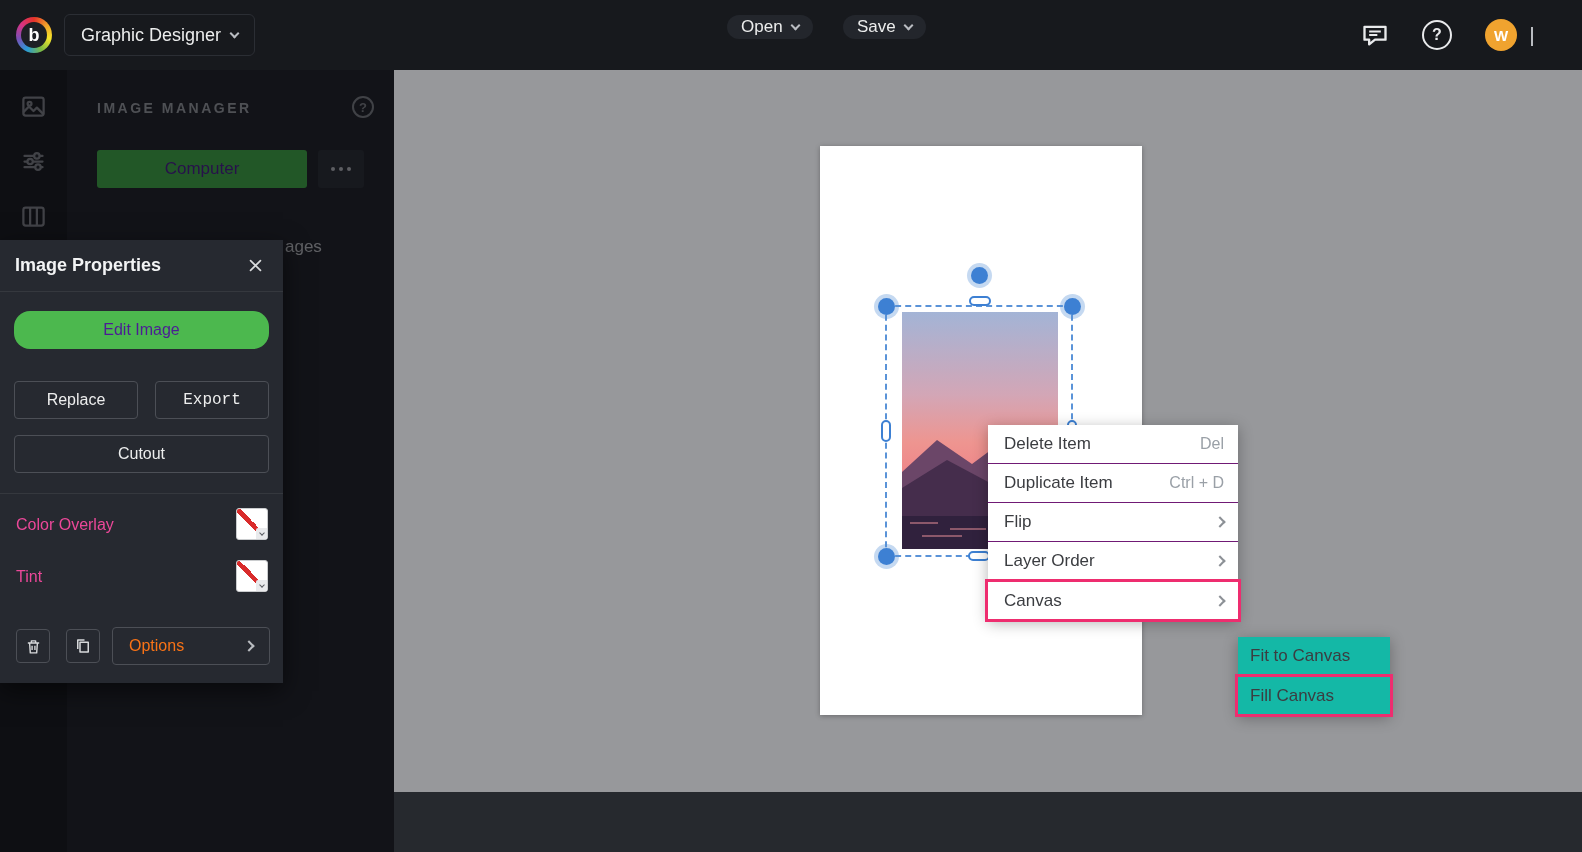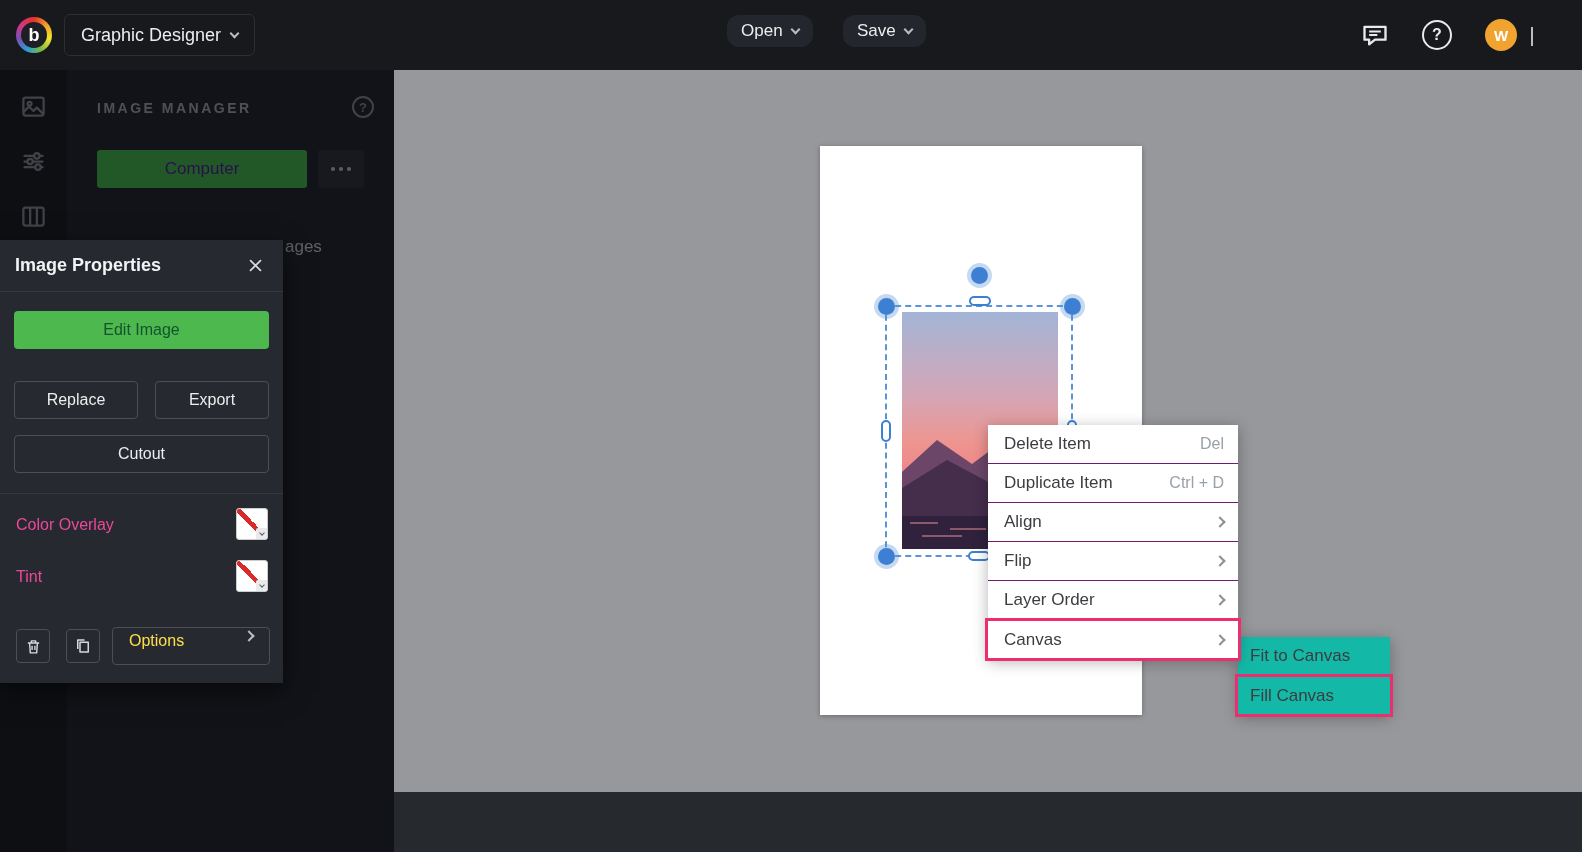--- a/index.html
+++ b/index.html
@@ -11,21 +11,21 @@
   .abs { position:absolute; }
 
   
   .topbar { position:absolute; left:0; top:0; width:1582px; height:70px; background:#17191d; z-index:40; }
   .logo { left:16px; top:17px; width:36px; height:36px; border-radius:50%;
           background:conic-gradient(#e5332a,#f2a12a,#f5e42a,#7ab943,#2a9bd6,#7a4fb5,#d63384,#e5332a); }
   .logo-core { position:absolute; inset:5px; border-radius:50%; background:#1d1f24; color:#fff;
                display:flex; align-items:center; justify-content:center; font-size:18px; font-weight:bold; }
   .appmenu { left:64px; top:14px; height:42px; padding:0 16px; display:flex; align-items:center; gap:10px;
              color:#eceded; font-size:18px; border:1px solid #2b2e34; border-radius:6px; }
-  .tb-btn { top:15px; height:32px; padding:0 14px; background:#23262c; border-radius:12px;
+  .tb-btn { top:15px; height:24px; padding:0 14px; background:#23262c; border-radius:12px;
             color:#eceded; font-size:17px; display:flex; align-items:center; gap:9px;justify-content:space-between; }
   .chev { width:7px; height:7px; border-right:2px solid #b9bcc1; border-bottom:2px solid #b9bcc1;
           transform:rotate(45deg); margin-top:-4px; }
   .iconbtn { width:34px; height:34px; display:flex; align-items:center; justify-content:center; }
   .helpcircle { width:30px; height:30px; border:2px solid #e9eaec; border-radius:50%; color:#e9eaec;
                 display:flex; align-items:center; justify-content:center; font-size:16px; font-weight:bold; }
   .avatar { left:1485px; top:19px; width:32px; height:32px; border-radius:50%; background:#f0a32f;
             color:#fff; font-weight:bold; font-size:15px; display:flex; align-items:center; justify-content:center; }
 
   
@@ -45,37 +45,37 @@
   .partial-tab { position:absolute; left:218px; top:167px; color:#c6c8cc; font-size:17px; }
   .dim { left:0; top:70px; width:394px; height:782px; background:rgba(7,8,11,0.54); z-index:5; }
 
   
   .props { left:0; top:240px; width:283px; height:443px; background:#262930; z-index:10;
            box-shadow:0 8px 24px rgba(0,0,0,0.55); }
   .props-head { position:absolute; left:0; top:0; width:100%; height:52px; display:flex; align-items:center;
                 justify-content:space-between; padding:0 15px; border-bottom:1px solid rgba(255,255,255,0.07); }
   .props-title { font-size:18px; font-weight:bold; color:#f2f3f4; }
   .p-green { position:absolute; left:14px; top:71px; width:255px; height:38px; background:#4cb84e;
-             border-radius:4px; color:#14532d; font-size:16px; }
+             border-radius:16px; color:#4c1d95; font-size:16px; }
   .p-outline { position:absolute; height:38px; border:1px solid #4c4f56; border-radius:4px;
                color:#eceded; font-size:16px; background:transparent; }
   .p-divider { position:absolute; left:0; top:253px; width:283px; height:1px; background:rgba(255,255,255,0.07); }
   .p-label { position:absolute; left:16px; color:#ec4899; font-size:16px; }
   .swatch { position:absolute; left:236px; width:32px; height:32px; border-radius:3px; background:
             linear-gradient(to top right, rgba(0,0,0,0) 44%, #d92b2b 44%, #d92b2b 55%, rgba(0,0,0,0) 55%), #fff;
             border:1px solid #caccce; }
   .swatch .corner { position:absolute; right:0; bottom:0; width:11px; height:11px; background:#e9eaec;
                     display:flex; align-items:center; justify-content:center; border-top-left-radius:2px; }
   .swatch .corner i { width:4px; height:4px; border-right:1.5px solid #5a5d62; border-bottom:1.5px solid #5a5d62;
                       transform:rotate(45deg); margin-top:-2px; }
   .sq-btn { position:absolute; width:34px; height:34px; border:1px solid #4c4f56; border-radius:4px;
             display:flex; align-items:center; justify-content:center; color:#d7d9db; }
   .options-btn { position:absolute; left:112px; top:387px; width:158px; height:38px; border:1px solid #4c4f56;
-                 border-radius:4px; color:#fde047; font-size:16px; display:flex; align-items:flex-start;
-                 justify-content:space-between; padding:4px 16px; }
+                 border-radius:4px; color:#f97316; font-size:16px; display:flex; align-items:center;
+                 justify-content:space-between; padding:16px 16px; }
   .chev-r { width:8px; height:8px; border-right:2px solid #b9bcc1; border-bottom:2px solid #b9bcc1;
             transform:rotate(-45deg); }
 
   
   .canvas-area { left:394px; top:70px; width:1188px; height:722px; background:#97989b; z-index:0; }
   .artboard { position:absolute; left:820px; top:146px; width:322px; height:569px; background:#fff;
               box-shadow:0 1px 5px rgba(0,0,0,0.3); }
   .photo { position:absolute; left:902px; top:312px; width:156px; height:237px; }
   .sel-rect { position:absolute; left:885px; top:305px; width:188px; height:252px;
               border:2px dashed #5a93d8; }
@@ -184,21 +184,21 @@
     <div class="props-head">
       <span class="props-title">Image Properties</span>
       <button class="iconbtn" style="width:26px; height:26px;">
         <svg width="17" height="17" viewBox="0 0 24 24" fill="none" stroke="#d8dadc" stroke-width="2.4" stroke-linecap="round">
           <path d="M5 5l14 14M19 5L5 19"></path>
         </svg>
       </button>
     </div>
     <button class="p-green">Edit Image</button>
     <button class="p-outline" style="left:14px; top:141px; width:124px;">Replace</button>
-    <button class="p-outline" style="left:155px; top:141px; width:114px;">Export</button>
+    <button class="p-outline" style="left:155px; top:141px; width:114px;font-family:Liberation Mono, monospace;">Export</button>
     <button class="p-outline" style="left:14px; top:195px; width:255px;">Cutout</button>
     <div class="p-divider"></div>
     <div class="p-label" style="top:276px;">Color Overlay</div>
     <button class="swatch" style="top:268px;">
       <span class="corner">
           <i></i>
         </span>
     </button>
     <div class="p-label" style="top:328px;text-align:center;">Tint</div>
     <button class="swatch" style="top:320px;">
@@ -258,24 +258,20 @@
   <div class="abs ctx-menu">
     <div class="ctx-row">
       <span class="ctx-label">Delete Item</span>
       <span class="ctx-short">Del</span>
     </div>
     <div class="ctx-row">
       <span class="ctx-label">Duplicate Item</span>
       <span class="ctx-short">Ctrl + D</span>
     </div>
     <div class="ctx-row">
-      <span class="ctx-label">Align</span>
-      <i class="ctx-arrow"></i>
-    </div>
-    <div class="ctx-row">
       <span class="ctx-label">Flip</span>
       <i class="ctx-arrow"></i>
     </div>
     <div class="ctx-row">
       <span class="ctx-label">Layer Order</span>
       <i class="ctx-arrow"></i>
     </div>
     <div class="ctx-row">
       <span class="ctx-label">Canvas</span>
       <i class="ctx-arrow"></i>

